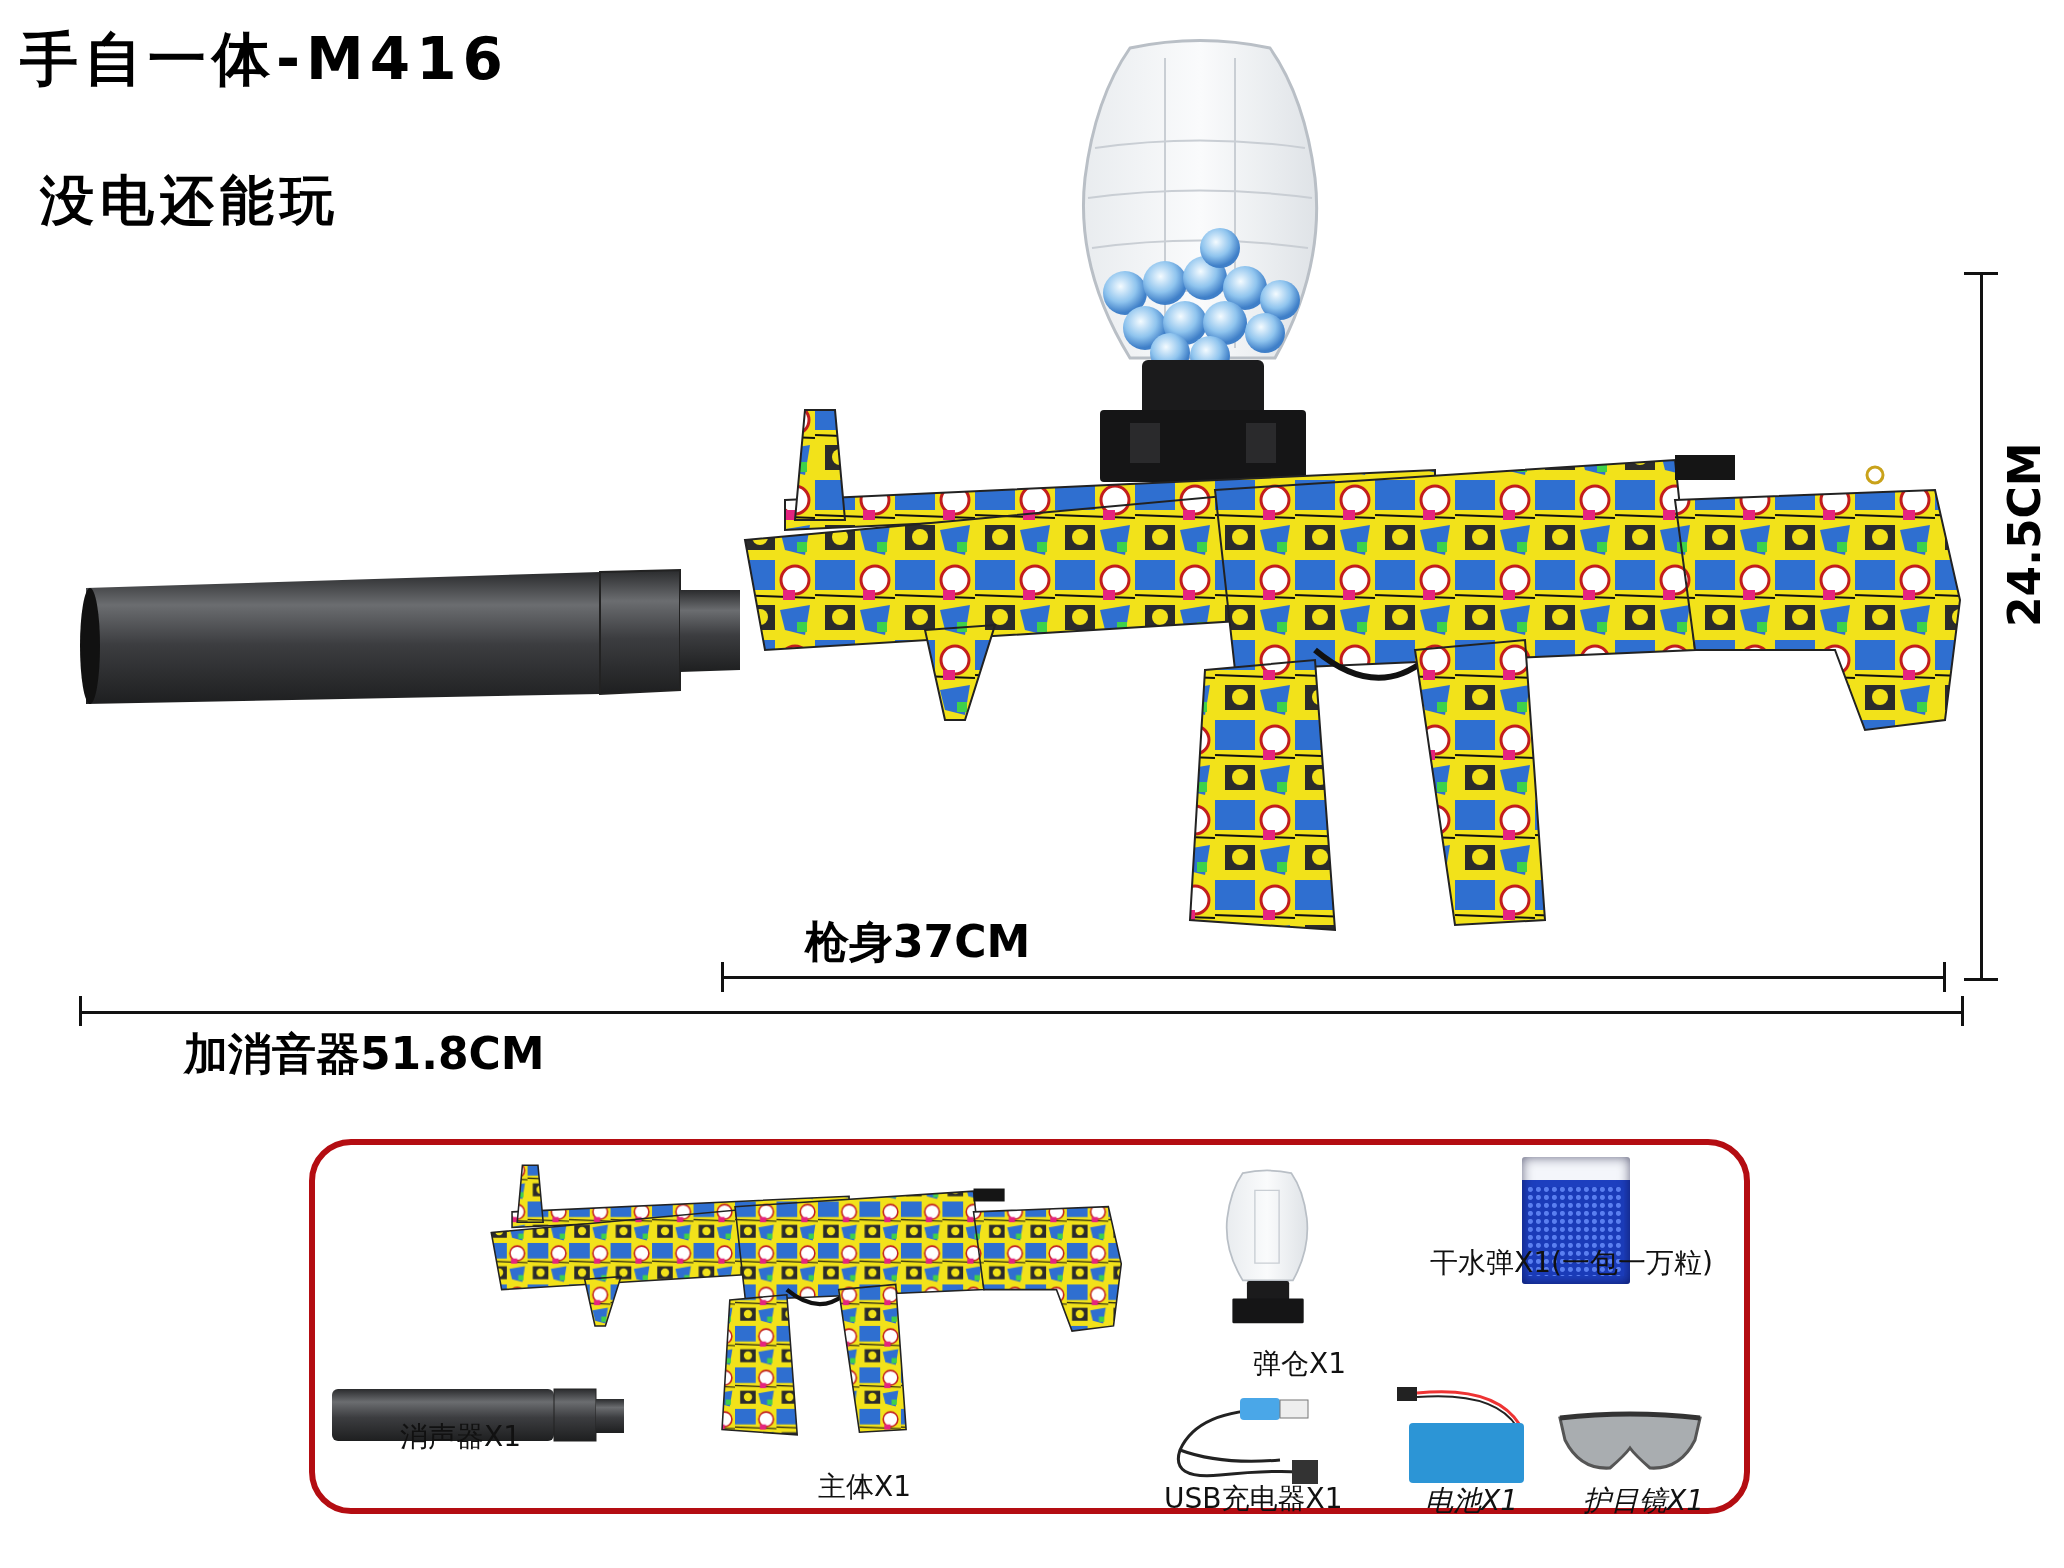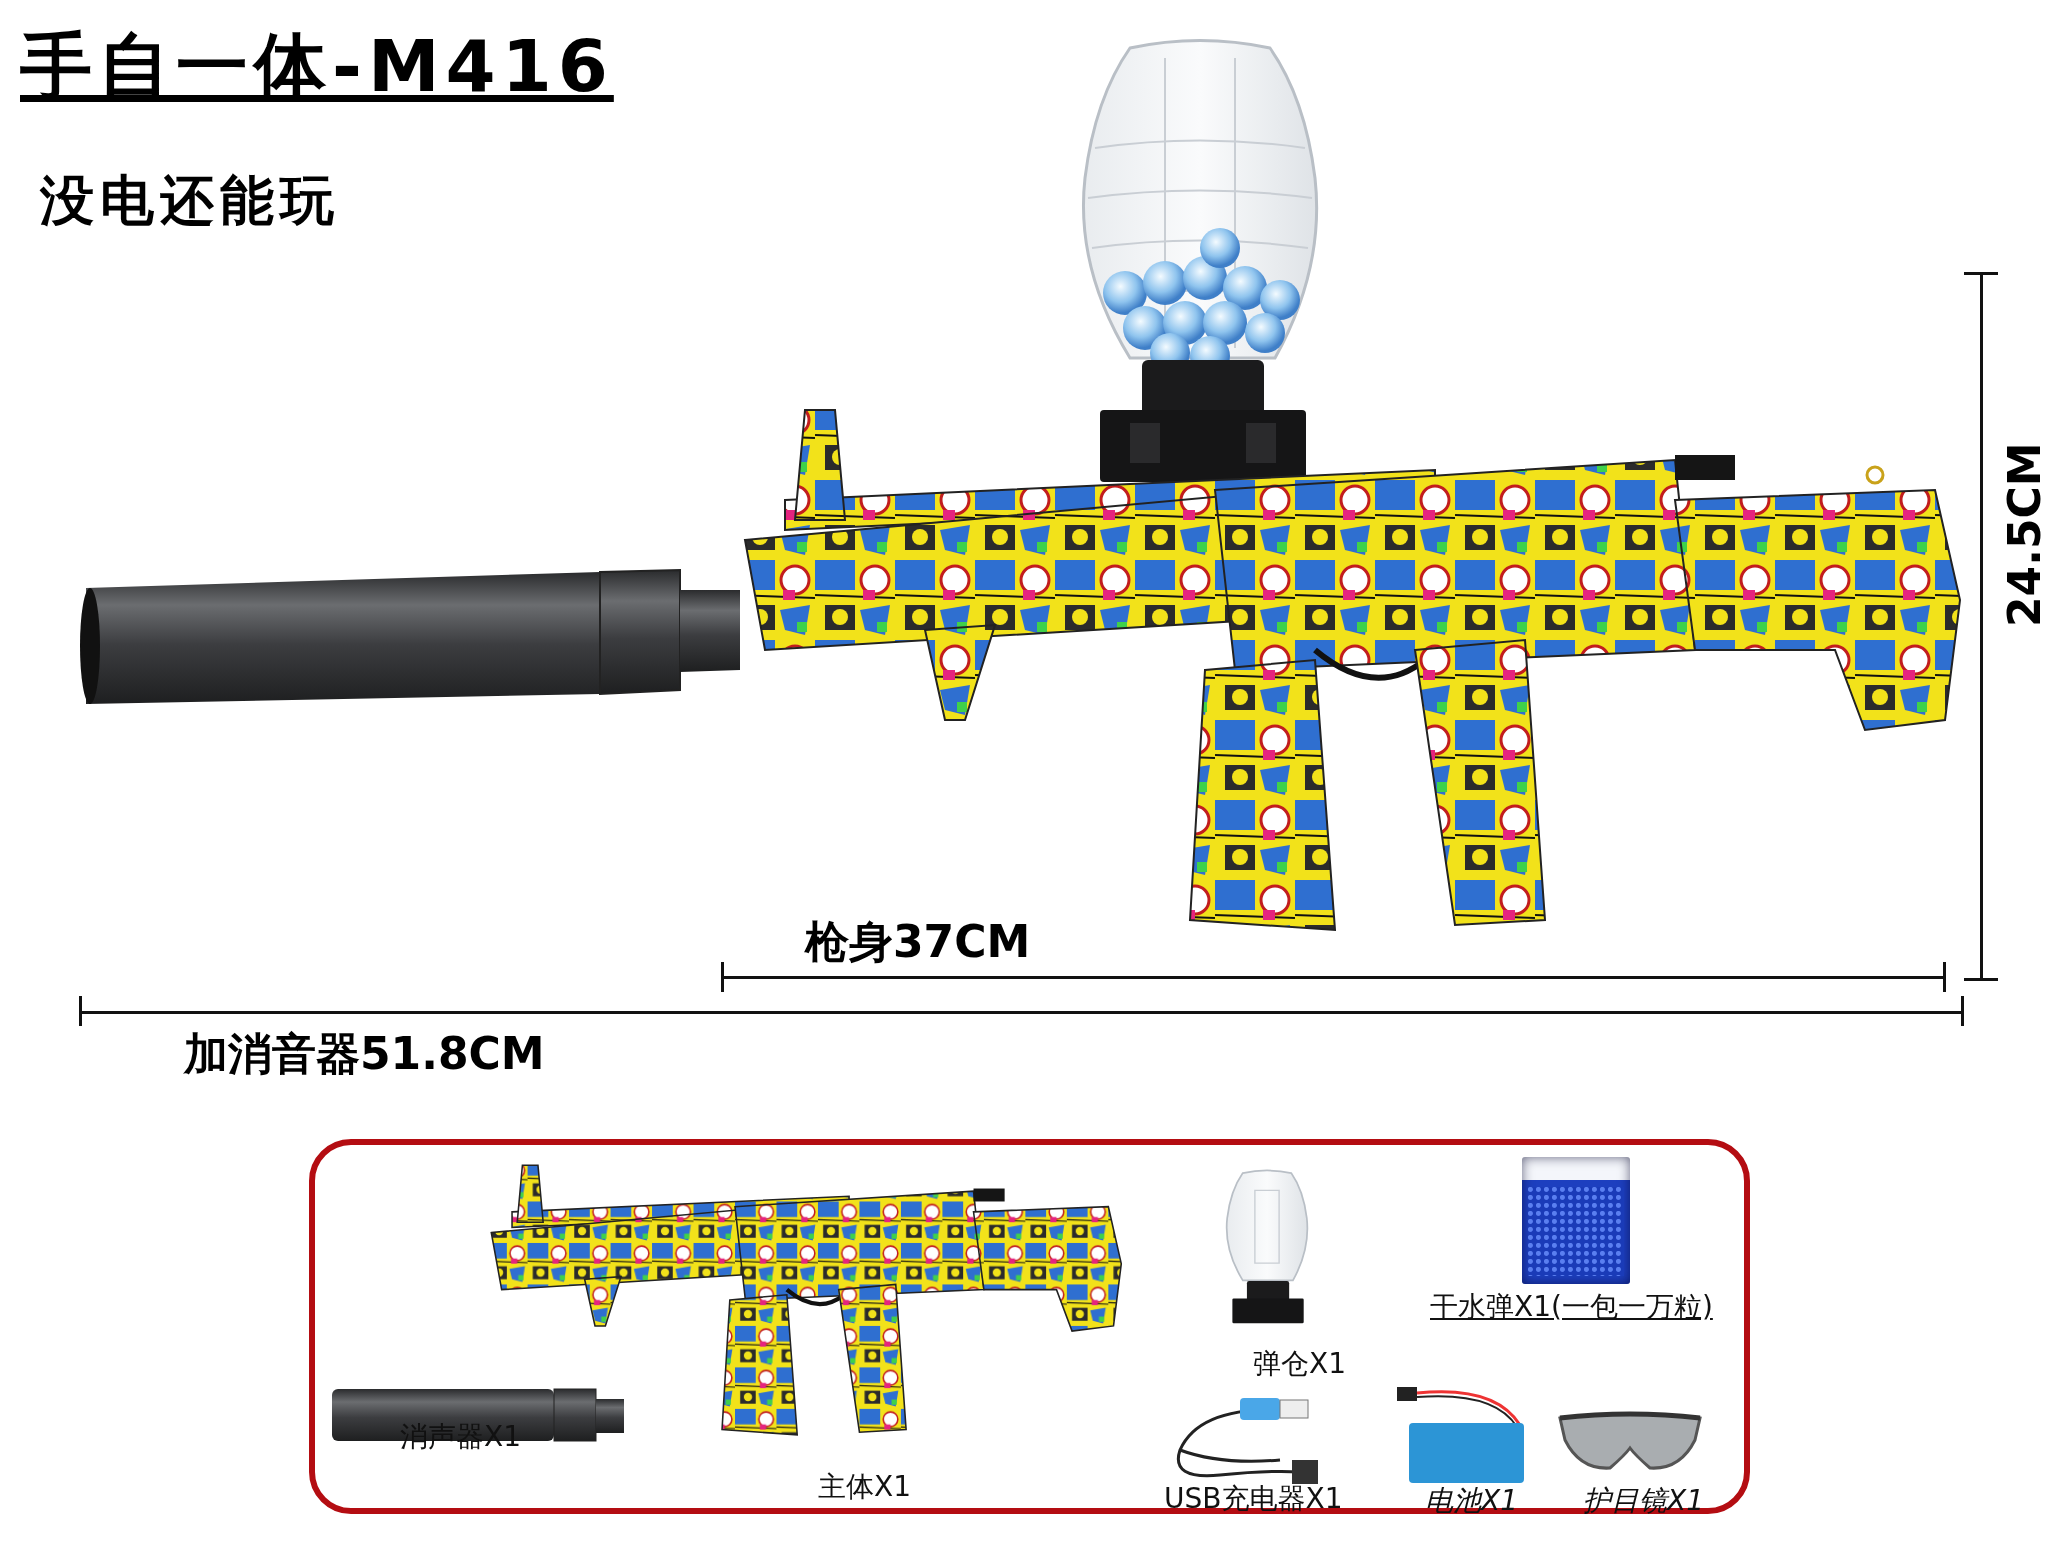--- a/index.html
+++ b/index.html
@@ -1,18 +1,18 @@
 <!DOCTYPE html>
 <html><head>
 <meta charset="utf-8">
 <style>
   html,body{margin:0;padding:0;background:#ffffff;}
   body{width:2064px;height:1568px;position:relative;overflow:hidden;font-family:"DejaVu Sans","Liberation Sans",sans-serif;color:#000;}
   .abs{position:absolute;}
-  .title{left:20px;top:30px;font-size:72px;font-weight:bold;letter-spacing:6px;line-height:1;white-space:nowrap;text-decoration:underline;}
+  .title{left:20px;top:30px;font-size:58px;font-weight:bold;letter-spacing:6px;line-height:1;white-space:nowrap;}
   .subtitle{left:40px;top:130px;font-size:54px;font-weight:bold;letter-spacing:6px;line-height:1;white-space:nowrap;margin-top:44px;}
   .dim-label{font-size:44px;font-weight:bold;white-space:nowrap;line-height:1;}
   .hline{height:3px;background:#111;}
   .vline{width:3px;background:#111;}
   .tick-v{width:3px;height:30px;background:#111;}
   .tick-h{height:3px;width:34px;background:#111;}
   .rot{transform:rotate(-90deg);transform-origin:center center;}
   .box{left:309px;top:1139px;width:1441px;height:375px;border:6px solid #b40d12;border-radius:42px;box-sizing:border-box;}
   .acc-label{font-size:28px;white-space:nowrap;line-height:1;color:#111;}
   svg{display:block;}
@@ -174,21 +174,21 @@
       </g>
     <rect x="72" y="322" width="122" height="60" rx="6" fill="#1b1b1c"></rect>
     <rect x="30" y="372" width="206" height="72" rx="4" fill="#151516"></rect>
   </svg>
 </div>
 <div class="abs acc-label" style="left:1225px;top:1350px;margin-left:28px;">弹仓X1</div>
 
 <div class="abs" style="left:1522px;top:1157px;width:108px;height:127px;background:linear-gradient(#f4f6fb 0 18%, #1d3fbf 18% 100%);border-radius:3px;box-shadow:inset 0 0 12px rgba(0,0,40,.6);">
   <div style="position:absolute;inset:24% 6% 6% 6%;background:radial-gradient(circle at 30% 30%, #5a7ff0 0 2px, transparent 3px) 0 0/8px 8px, #1a3bb8;"></div>
 </div>
-<div class="abs acc-label" style="left:1430px;top:1293px;text-decoration:underline;">干水弹X1(一包一万粒)</div>
+<div class="abs acc-label" style="left:1430px;top:1249px;">干水弹X1(一包一万粒)</div>
 
 <div class="abs" style="left:1160px;top:1390px;">
   <svg width="175" height="100" viewBox="0 0 175 100">
     <path d="M130 20 Q40 15 20 60 Q10 90 60 85 Q110 80 140 82" fill="none" stroke="#222" stroke-width="3"></path>
     <path d="M20 60 Q60 75 120 70" fill="none" stroke="#222" stroke-width="3"></path>
     <rect x="80" y="8" width="40" height="22" rx="4" fill="#4aa7e8"></rect>
     <rect x="120" y="10" width="28" height="18" fill="#eee" stroke="#777"></rect>
     <rect x="132" y="70" width="26" height="24" fill="#333"></rect>
   </svg>
 </div>

